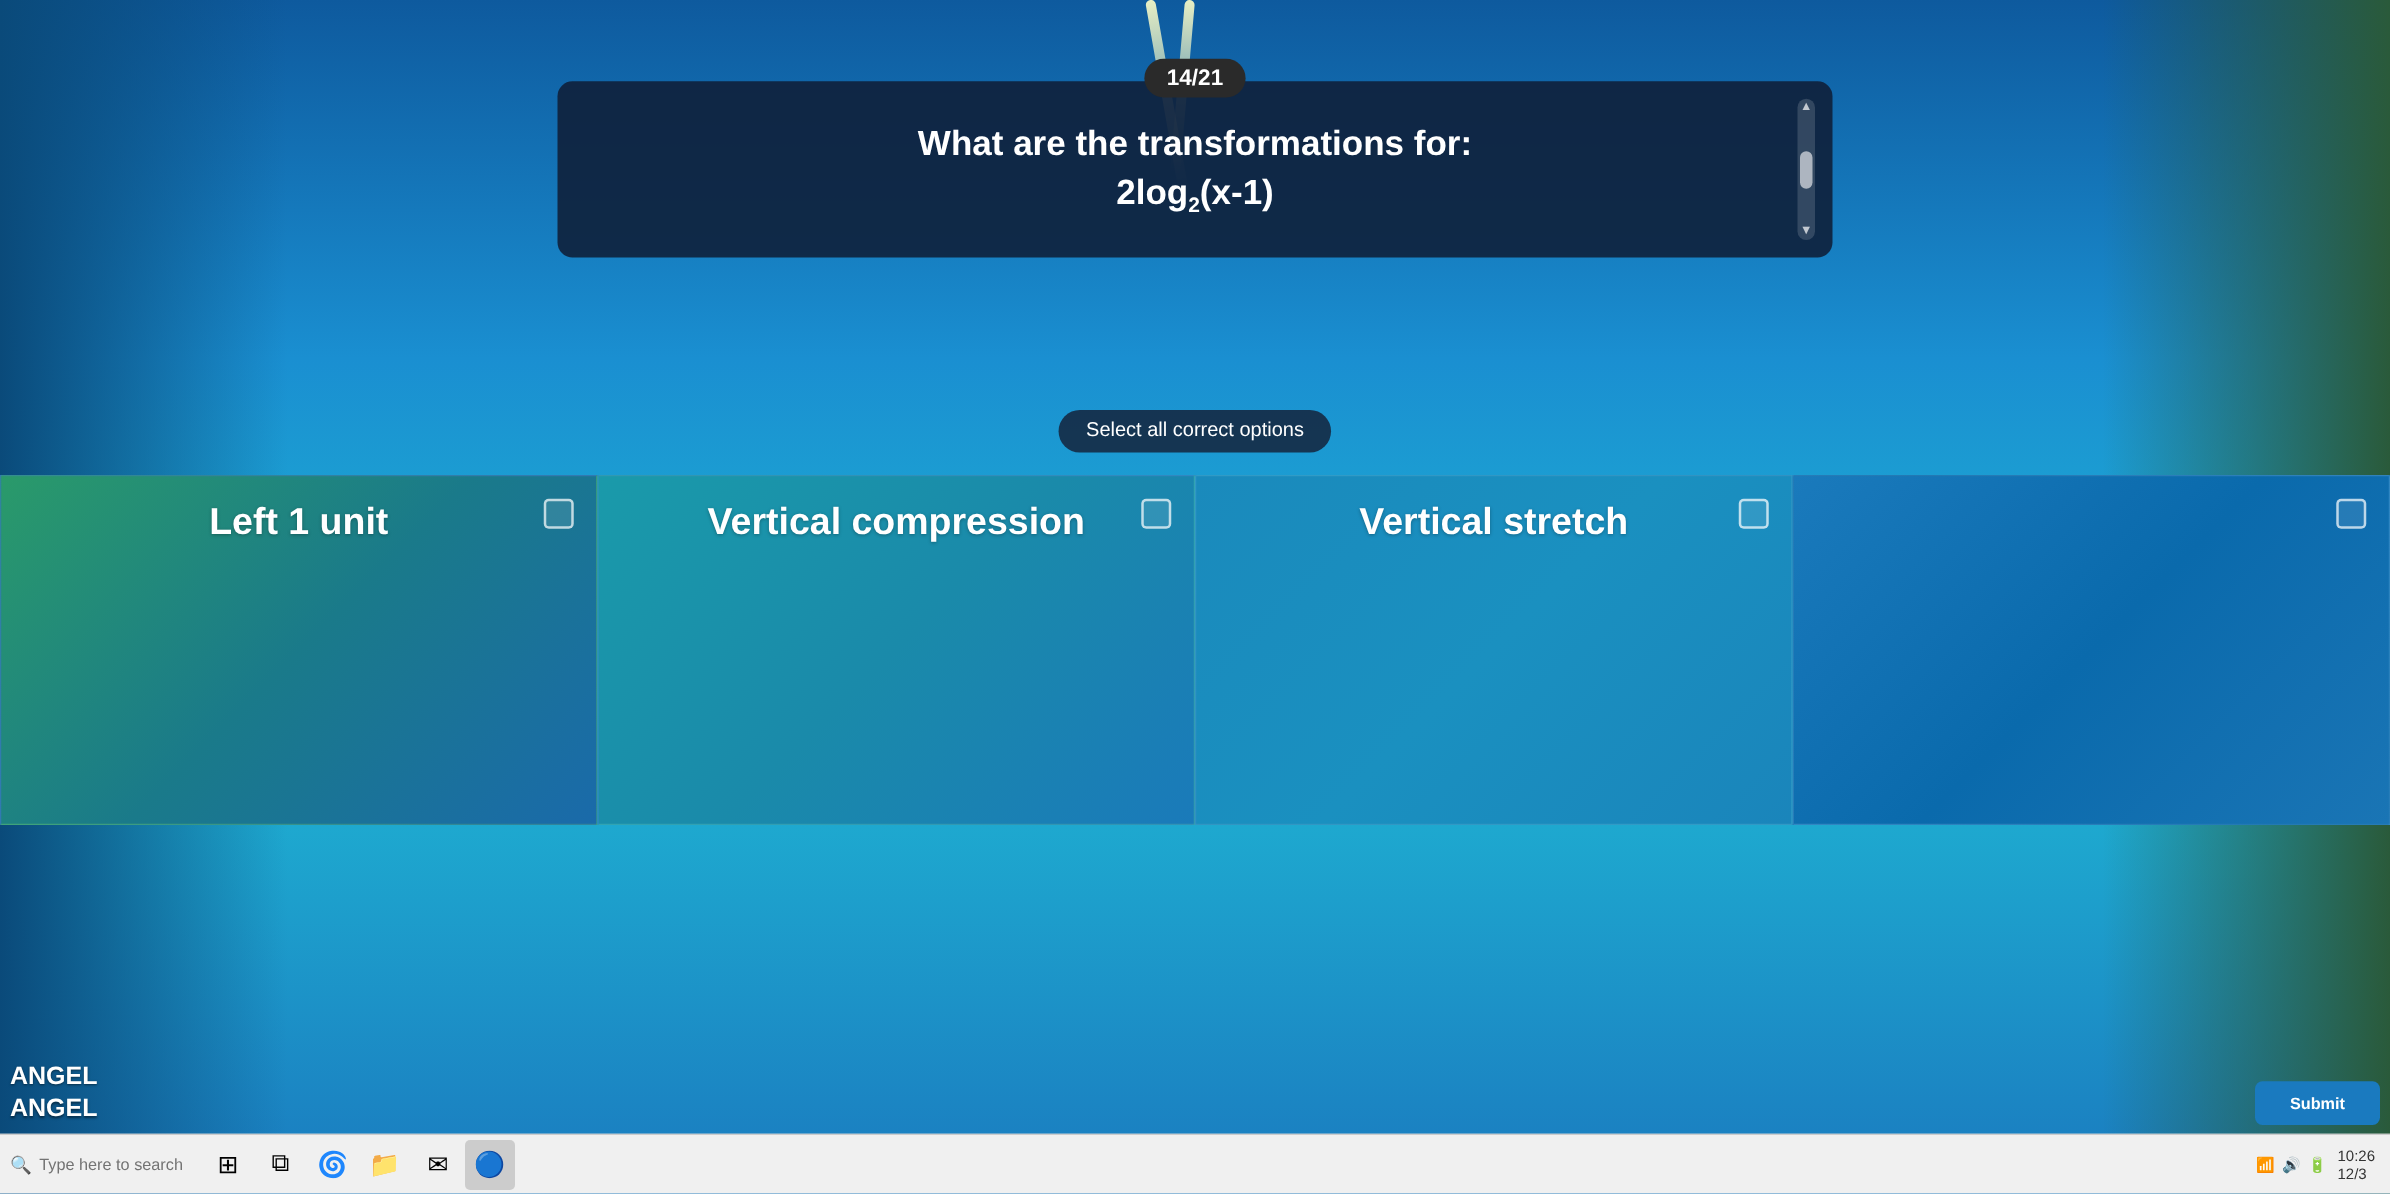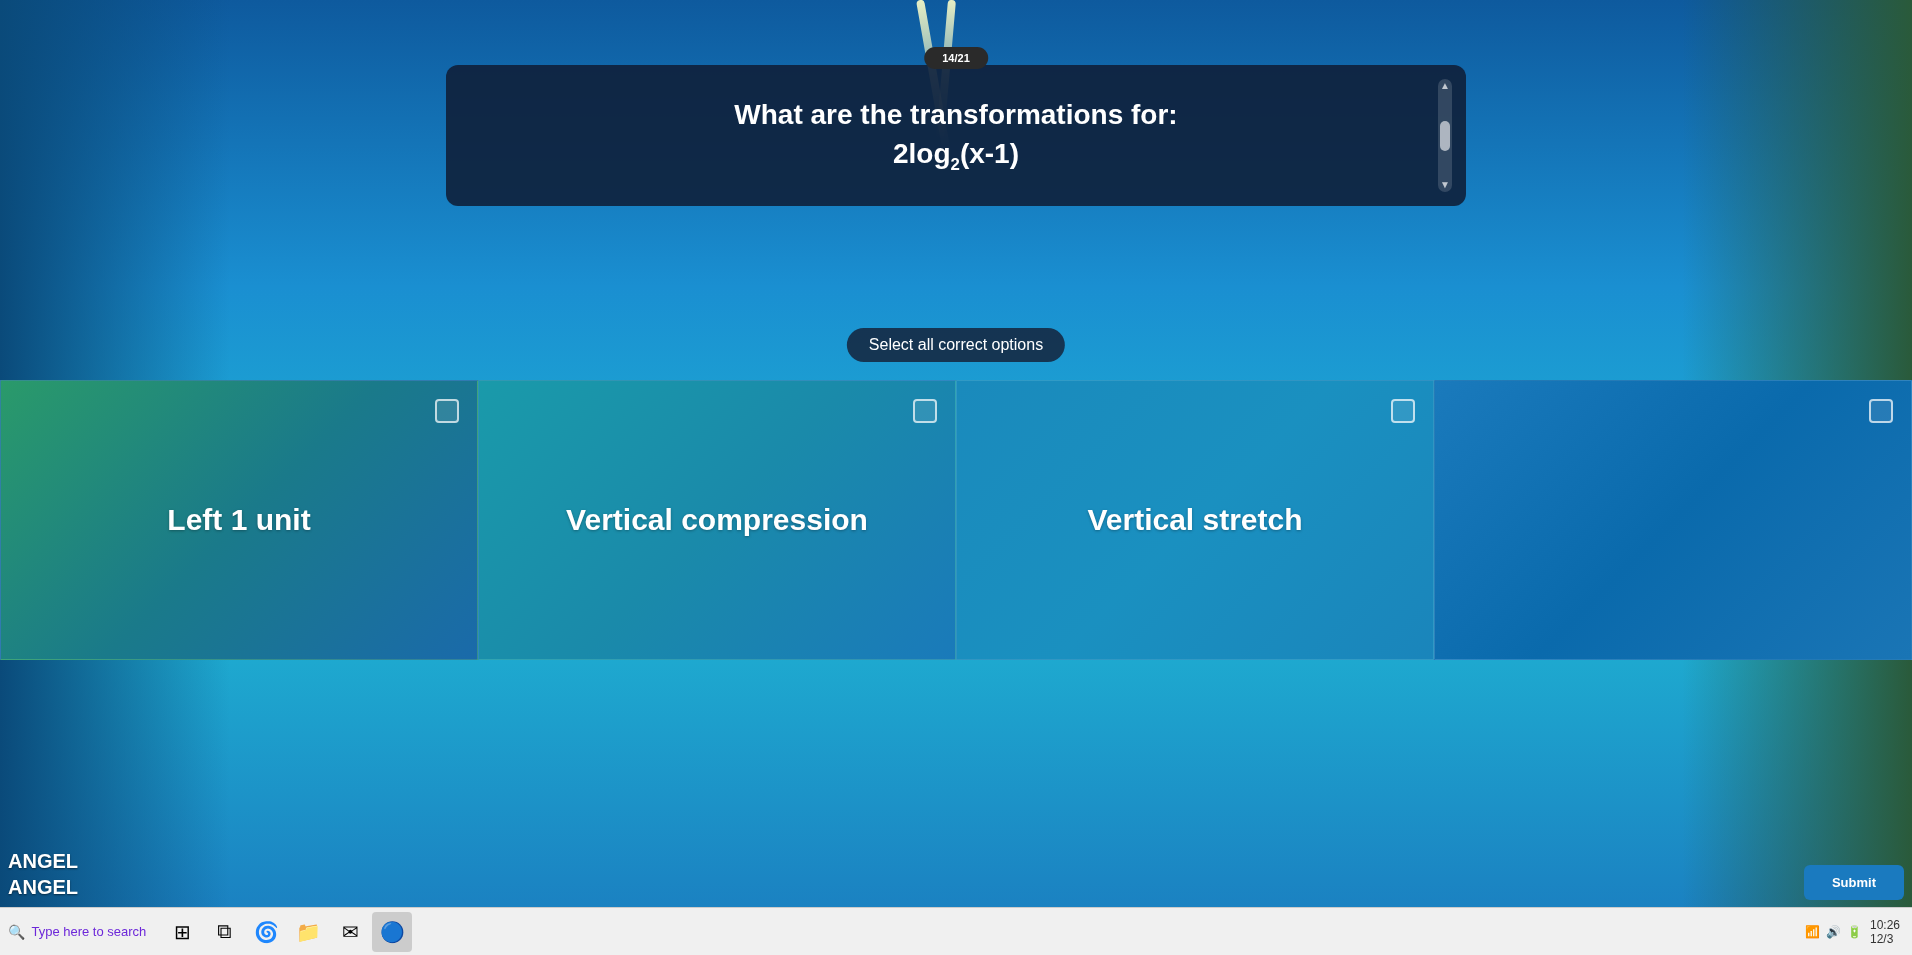--- a/index.html
+++ b/index.html
@@ -75,21 +75,21 @@
       text-align: center;
     }
 
     .question-counter-badge {
       position: absolute;
       top: -18px;
       left: 50%;
       transform: translateX(-50%);
       background: #2a2a2a;
       color: white;
-      font-size: 11px;
+      font-size: 18px;
       font-weight: 600;
       padding: 5px 18px;
       border-radius: 20px;
       white-space: nowrap;
     }
 
     .question-text {
       font-size: 28px;
       font-weight: 600;
       line-height: 1.4;
@@ -152,21 +152,20 @@
       flex-direction: row;
       z-index: 5;
       height: 280px;
     }
 
     .option-card {
       flex: 1;
       position: relative;
       cursor: pointer;
       display: flex;
-      align-items: center;
       justify-content: center;
       border: 1px solid rgba(255,255,255,0.1);
     }
 
     .option-card:nth-child(1) {
       background: linear-gradient(135deg, #2a9a6a 0%, #1a7a8a 50%, #1a6aaa 100%);
     }
     .option-card:nth-child(2) {
       background: linear-gradient(135deg, #1a9aaa 0%, #1a8aaa 50%, #1a7aba 100%);
     }
@@ -215,21 +214,21 @@
       display: flex;
       align-items: center;
       margin-left: 8px;
     }
     .taskbar-search-icon {
       margin-right: 6px;
       font-size: 14px;
     }
     .taskbar-search-text {
       font-size: 13px;
-      color: #6d28d9;
+      color: #737373;
     }
 
     .taskbar-icons {
       display: flex;
       align-items: center;
       gap: 2px;
       margin-left: 16px;
     }
 
     .taskbar-icon {

